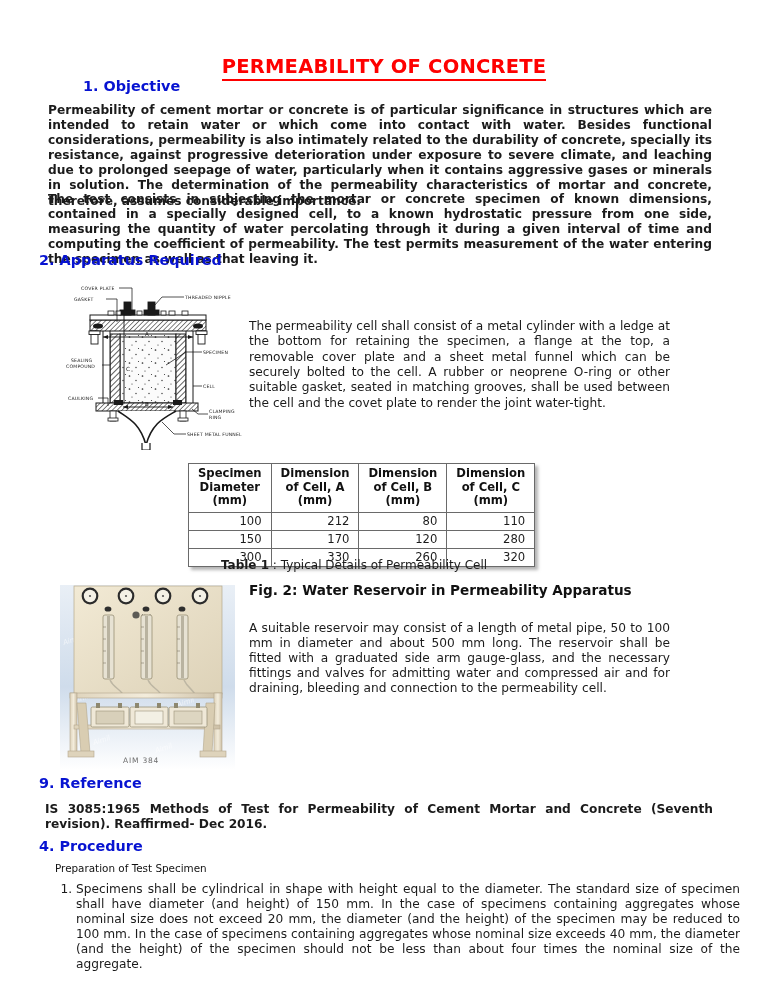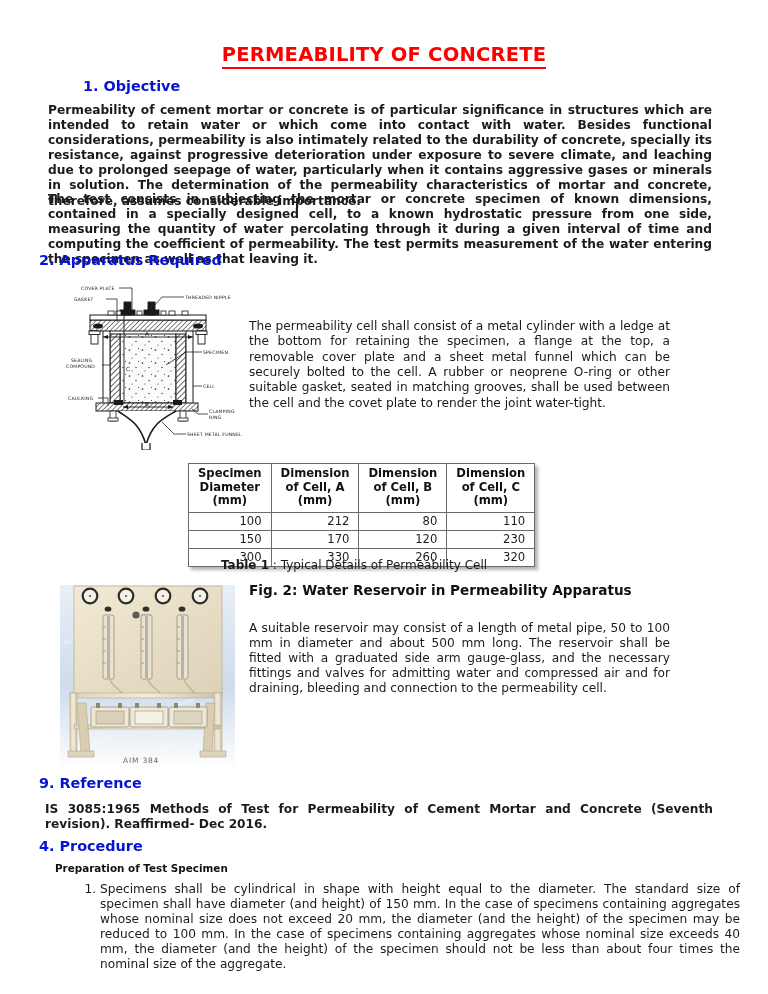--- a/index.html
+++ b/index.html
@@ -13,21 +13,21 @@
     height: 994px;
     font-family: "DejaVu Sans", "Liberation Sans", sans-serif;
     color: #1a1a1a;
     position: relative;
     overflow: hidden;
   }
   .page {
     position: relative;
     width: 768px;
     height: 994px;
-    padding: 0;
+    padding: 12px;
     box-sizing: border-box;
   }
 
   
   .doc-title {
     text-align: center;
     color: #fe0000;
     font-weight: bold;
     font-size: 19.5px;
     letter-spacing: 0.2px;
@@ -141,37 +141,36 @@
     width: 175px;
     height: 185px;
   }
 
   
   .sub-heading {
     position: absolute;
     left: 55px;
     top: 862px;
     font-size: 10.4px;
-    font-weight: bold;
+    font-weight: normal;
     color: #111;
   }
   .proc-list {
     position: absolute;
     left: 48px;
     top: 882px;
     width: 664px;
     margin: 0;
     padding-left: 28px;
     font-size: 12.2px;
     line-height: 15.1px;
   }
   .proc-list li {
     text-align: justify;
     color: #1b1b1b;
-    margin-left: 24px;
   }
 </style>
 </head>
 <body>
 
 <div class="page">
 
   <h1 class="doc-title"><span>PERMEABILITY OF CONCRETE</span></h1>
 
   <div class="section-heading sec1">1. Objective</div>
@@ -318,21 +317,21 @@
         <tr>
           <td>100</td>
           <td>212</td>
           <td>80</td>
           <td>110</td>
         </tr>
         <tr>
           <td>150</td>
           <td>170</td>
           <td>120</td>
-          <td>230</td>
+          <td>280</td>
         </tr>
         <tr>
           <td>300</td>
           <td>330</td>
           <td>260</td>
           <td>320</td>
         </tr>
       </tbody>
     </table>
   </div>

